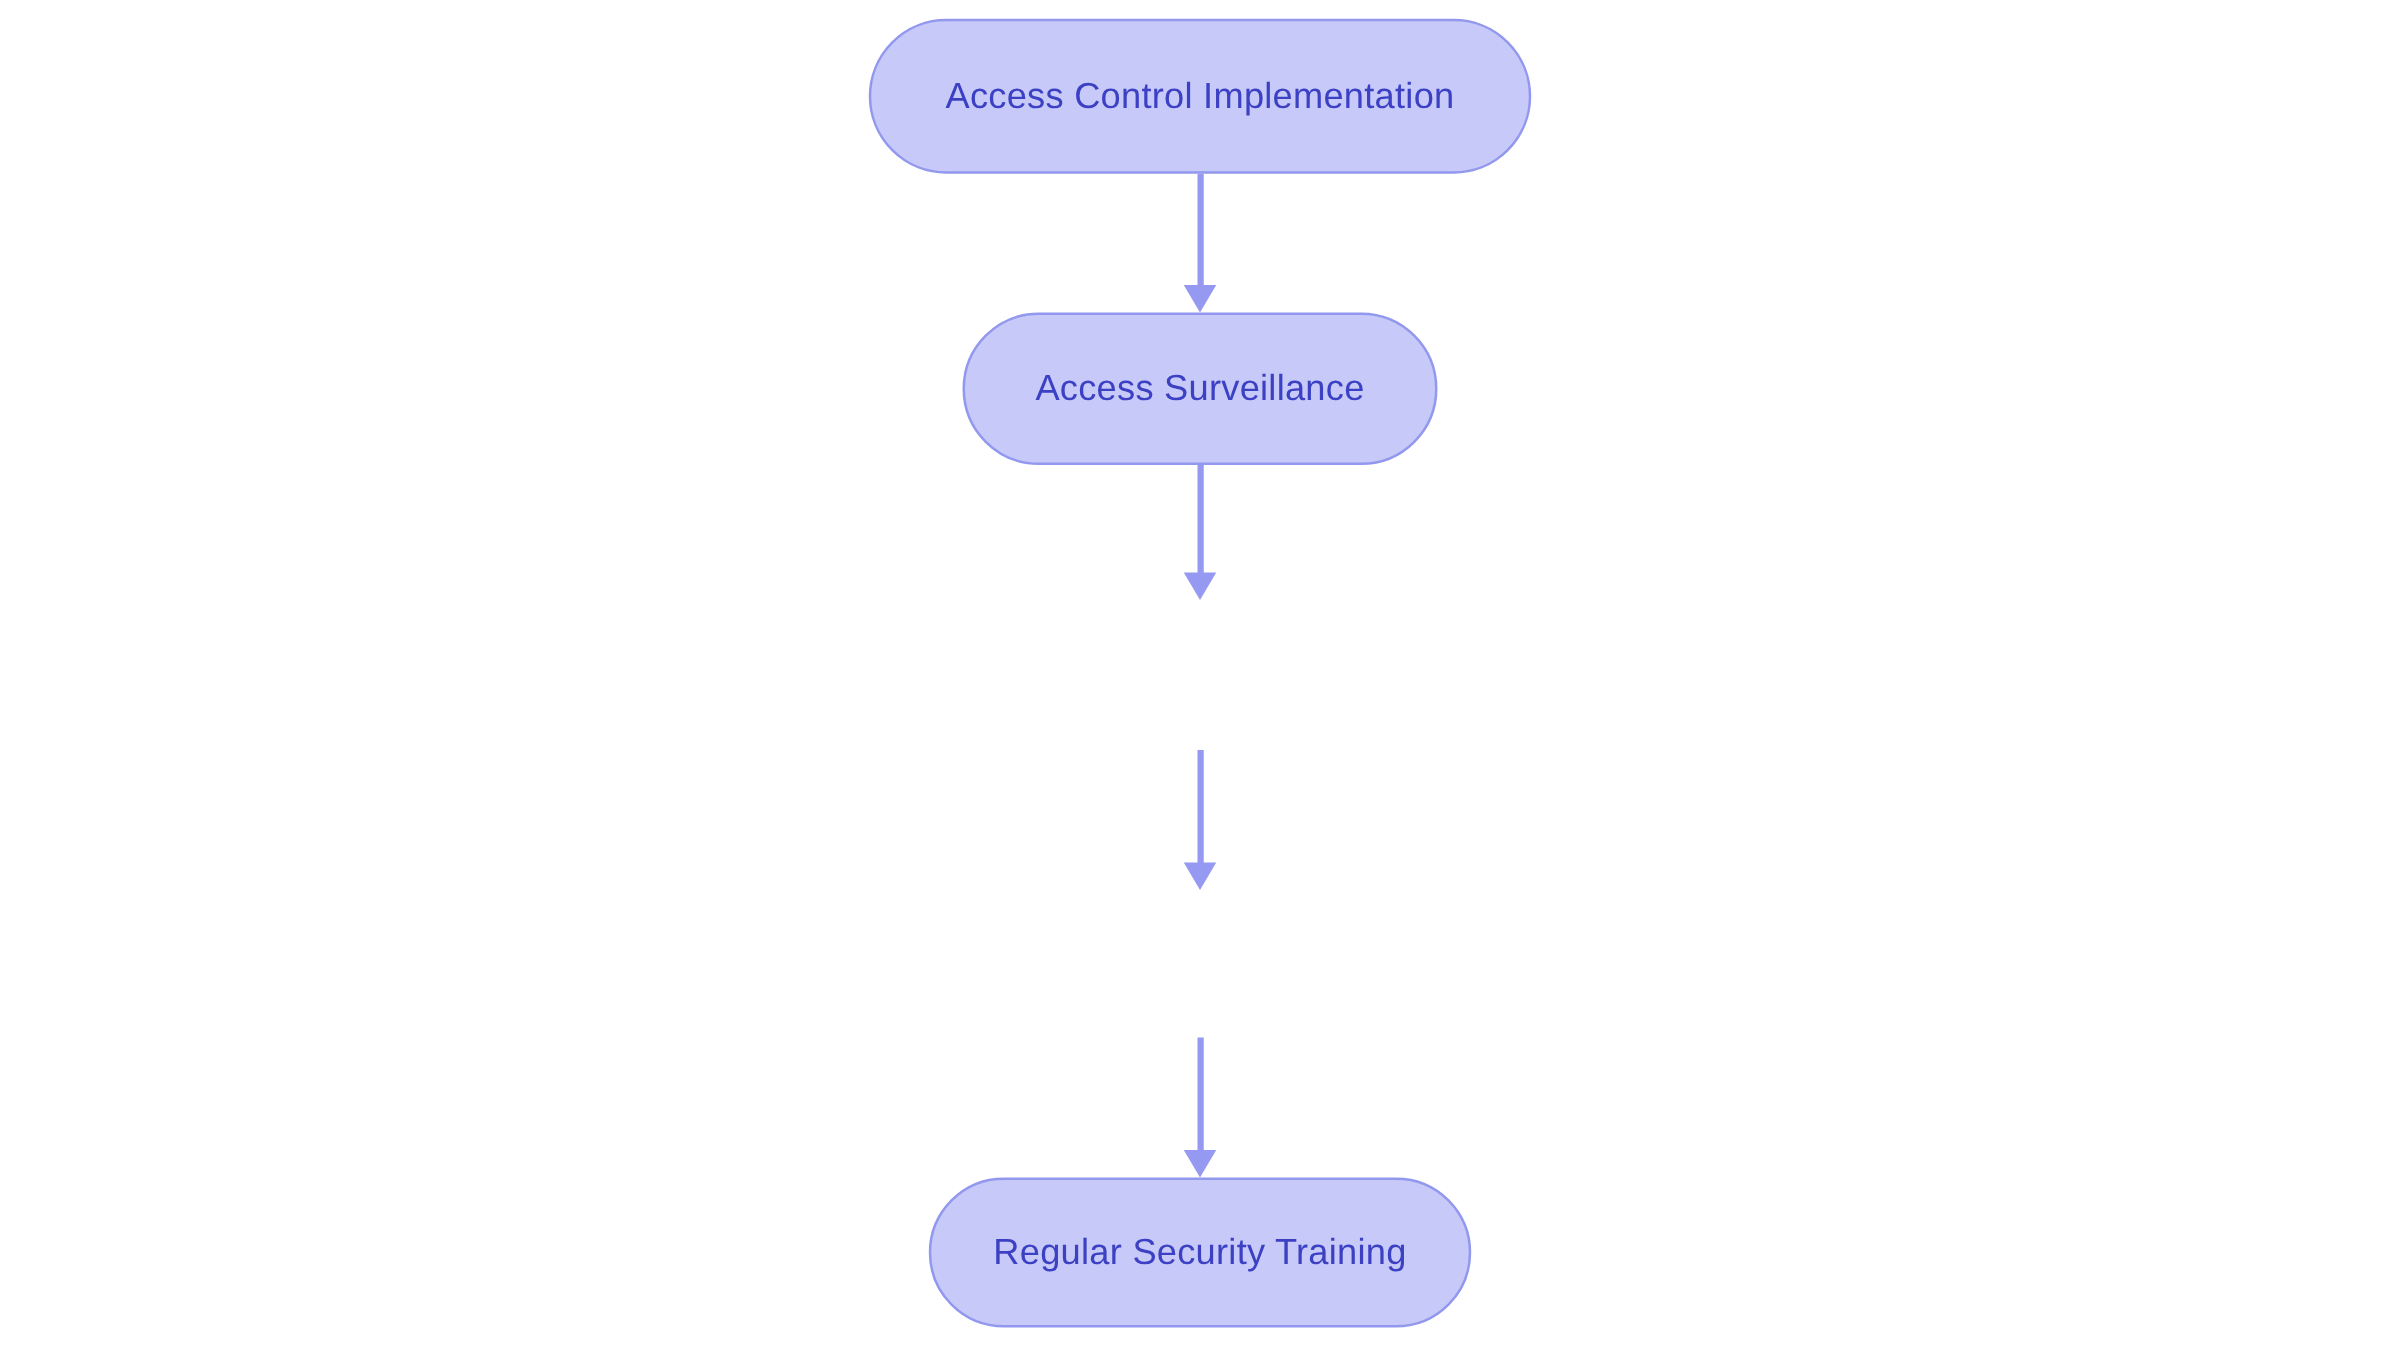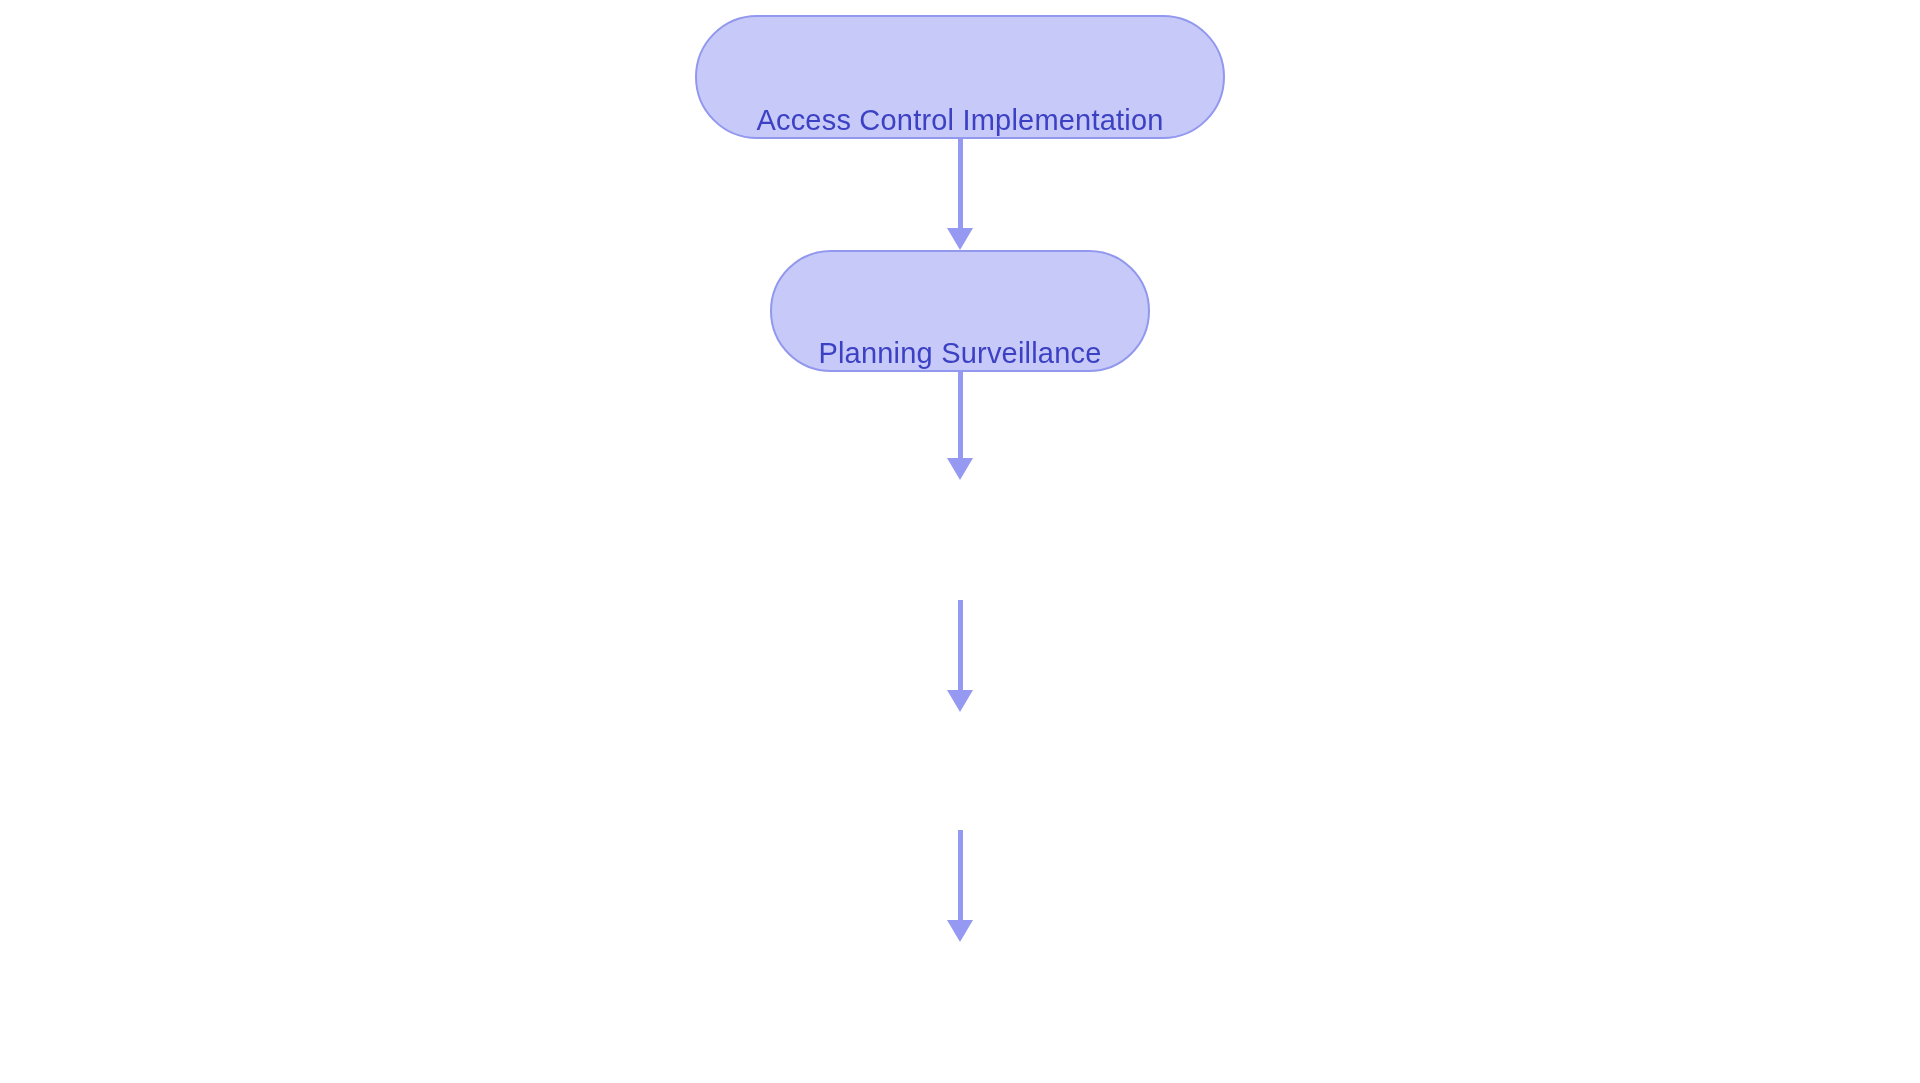--- a/index.html
+++ b/index.html
@@ -17,21 +17,21 @@
   .canvas {
     position: relative;
     width: 1920px;
     height: 1083px;
     background: var(--background);
     overflow: hidden;
   }
   .flow-node {
     position: absolute;
     display: flex;
-    align-items: flex-end;
+    align-items: center;
     justify-content: center;
     background: var(--node-fill);
     border: 2px solid var(--node-border);
     border-radius: 62px;
     color: var(--node-text);
     font-size: 29px;
     font-weight: 500;
     letter-spacing: 0.2px;
     text-align: center;
     white-space: nowrap;
@@ -79,34 +79,37 @@
   <div class="flow-node node-1">
     <span>Access Control Implementation</span>
   </div>
 
   <div class="flow-arrow arrow-1">
     <div class="arrow-shaft"></div>
     <div class="arrow-head"></div>
   </div>
 
   <div class="flow-node node-2">
-    <span>Planning Surveillance</span>
+    <span>Access Surveillance</span>
   </div>
 
   <div class="flow-arrow arrow-2">
     <div class="arrow-shaft"></div>
     <div class="arrow-head"></div>
   </div>
 
 
   <div class="flow-arrow arrow-3">
     <div class="arrow-shaft"></div>
     <div class="arrow-head"></div>
   </div>
 
 
   <div class="flow-arrow arrow-4">
     <div class="arrow-shaft"></div>
     <div class="arrow-head"></div>
   </div>
 
+  <div class="flow-node node-5">
+    <span>Regular Security Training</span>
+  </div>
 
 </div>
 
 </body></html>

